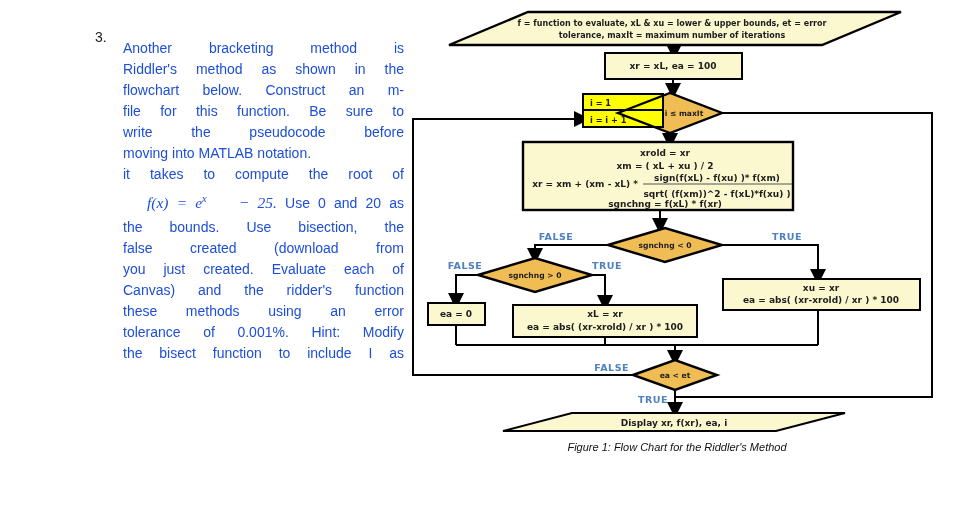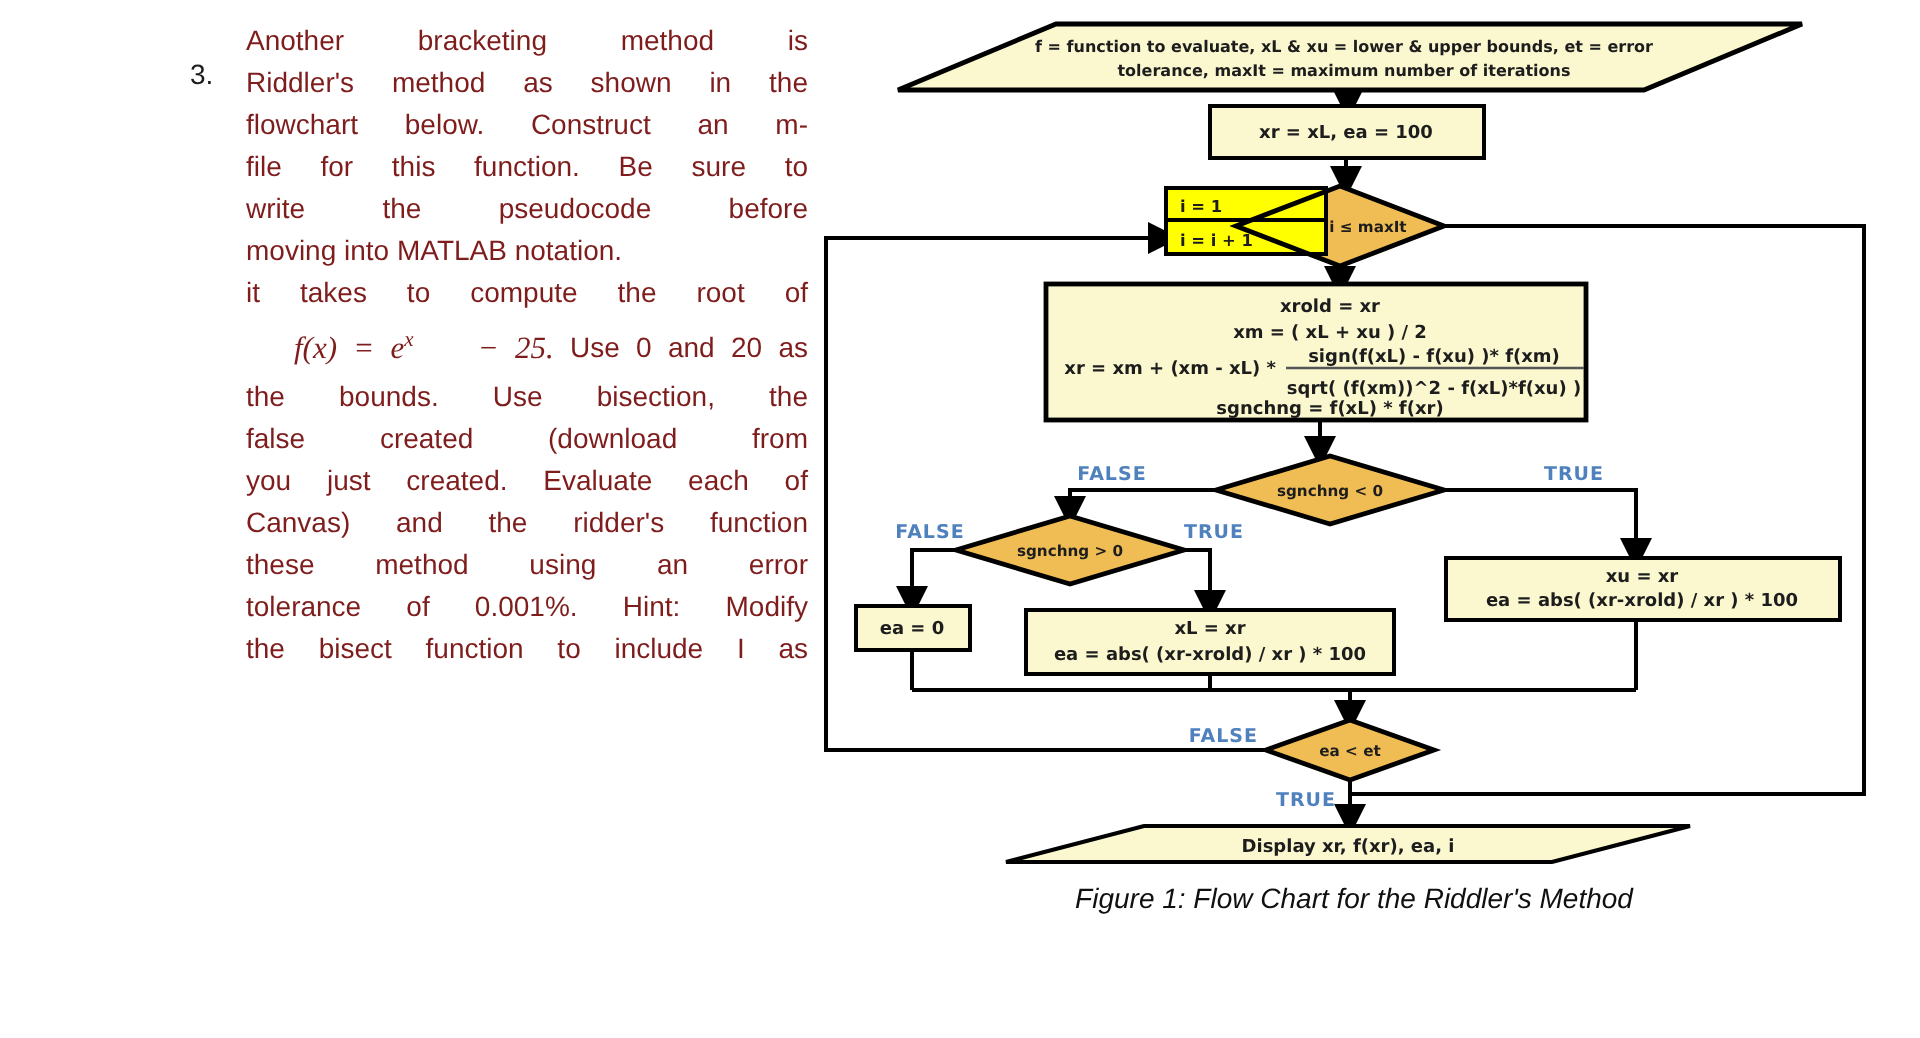--- a/index.html
+++ b/index.html
@@ -1,29 +1,29 @@
 <!DOCTYPE html>
 <html><head>
 <meta charset="utf-8">
 <style>
   html,body{margin:0;padding:0;background:#fff;}
   #page{position:relative;width:960px;height:519px;background:#ffffff;overflow:hidden;
         font-family:"Liberation Sans",sans-serif;}
   #flow-svg{position:absolute;left:0;top:0;}
   
   #prob-num{position:absolute;left:95px;top:27px;font-size:14px;line-height:21px;color:#1c1c1c;}
-  #prob-text{position:absolute;left:123px;top:10px;width:281px;color:#7f1d1d;}
+  #prob-text{position:absolute;left:123px;top:38px;width:281px;color:#1d4ed8;}
   .pline{font-size:14px;line-height:21px;text-align:justify;text-align-last:justify;}
   .pline.short{text-align-last:left;}
   .pline-math{font-size:14px;line-height:27px;text-align:justify;text-align-last:justify;}
   .mser{font-family:"Liberation Serif",serif;font-style:italic;font-size:15.5px;margin-left:24px;}
   .msup{font-family:"Liberation Serif",serif;font-style:italic;font-size:10.5px;vertical-align:super;}
   
   #caption{position:absolute;left:457px;top:441px;width:440px;text-align:center;
-           font-style:italic;font-size:14px;color:#101010;}
+           font-style:italic;font-size:11px;color:#101010;}
   
   text{font-family:"DejaVu Sans",sans-serif;fill:#1d1d1d;}
   .ntext{font-size:9px;font-weight:600;text-anchor:middle;}
   .stext{font-size:8px;font-weight:600;text-anchor:middle;}
   .dtext{font-size:7.6px;font-weight:600;text-anchor:middle;}
   .ctext{font-size:8.2px;font-weight:700;text-anchor:start;}
   .lbl{font-size:9.5px;font-weight:700;fill:#4E81BD;text-anchor:middle;letter-spacing:.5px;}
   .lbl.end{text-anchor:end;}
   .shape{stroke:#000;stroke-width:2.4;}
   .thin{stroke:#000;stroke-width:2;}
@@ -42,21 +42,21 @@
     <div class="pline">flowchart below. Construct an m-</div>
     <div class="pline">file for this function. Be sure to</div>
     <div class="pline">write the pseudocode before</div>
     <div class="pline short">moving into MATLAB notation.</div>
     <div class="pline">it takes to compute the root of</div>
     <div class="pline-math"><span class="mser">f(x) = e</span><span class="msup">x</span><span class="mser"> − 25.</span><span> Use 0 and 20 as</span></div>
     <div class="pline">the bounds. Use bisection, the</div>
     <div class="pline">false created (download from</div>
     <div class="pline">you just created. Evaluate each of</div>
     <div class="pline">Canvas) and the ridder's function</div>
-    <div class="pline">these method using an error</div>
+    <div class="pline">these methods using an error</div>
     <div class="pline">tolerance of 0.001%. Hint: Modify</div>
     <div class="pline">the bisect function to include I as</div>
   </div>
 
   <svg id="flow-svg" width="960" height="519" viewBox="0 0 960 519">
     <defs>
       <marker id="arr" viewBox="0 0 8 8" markerWidth="8" markerHeight="8" refX="1" refY="4" orient="auto">
         <path d="M0,0 L8,4 L0,8 Z" fill="#000"></path>
       </marker>
     </defs>

